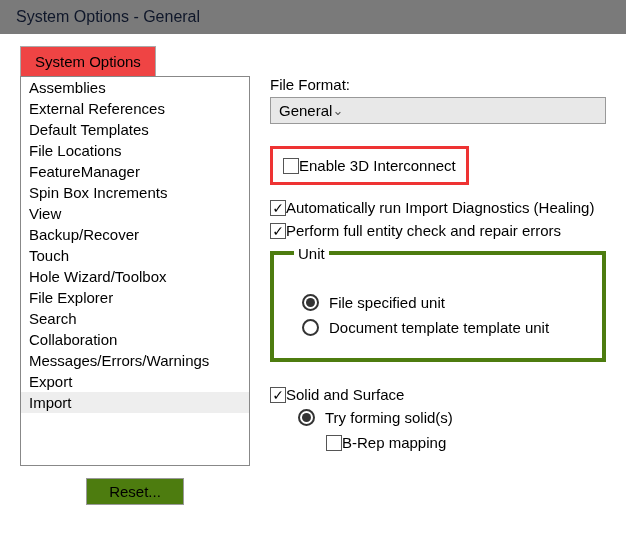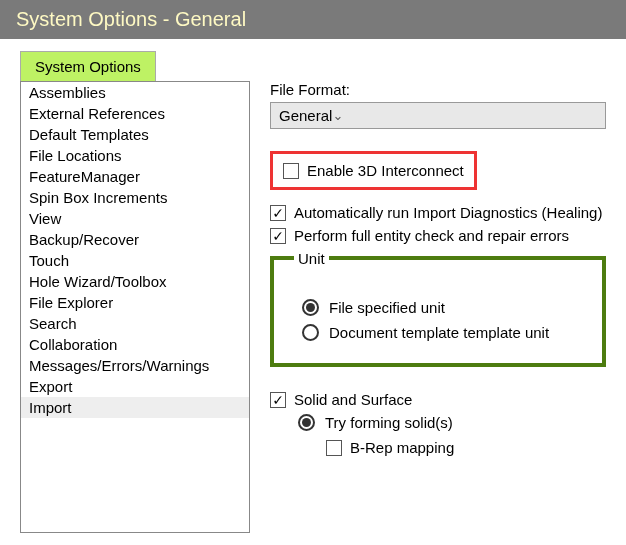--- a/index.html
+++ b/index.html
@@ -1,30 +1,30 @@
 <!DOCTYPE html>
 <html><head>
 <meta charset="utf-8">
 <style>
 * { margin: 0; padding: 0; box-sizing: border-box; font-family: "Segoe UI", Tahoma, sans-serif; }
 body { background: #fff; width: 626px; height: 545px; overflow: hidden; }
-.title-bar { background: #7a7a7a; color: #fef9c3; padding: 8px 16px; font-size: 20px; font-weight: 400; }
+.title-bar { background: #7a7a7a; color: #0f172a; padding: 8px 16px; font-size: 16px; font-weight: 400; }
 .tab-strip { margin: 12px 0 0 20px; }
-.tab { display: inline-block; padding: 6px 14px; border: 1px solid #aaa; border-bottom: none; background: #bef264; font-size: 15px; }
+.tab { display: inline-block; padding: 6px 14px; border: 1px solid #aaa; border-bottom: none; background: #ef4444; font-size: 15px; }
 .content { display: flex; padding: 0 20px 12px 20px; }
 .left-col { position: relative; }
-.listbox { width: 230px; height: 452px; border: 1px solid #888; overflow-y: scroll; font-size: 15px; }
+.listbox { width: 230px; height: 390px; border: 1px solid #888; overflow-y: scroll; font-size: 15px; }
 .listbox .item { padding: 2px 8px; white-space: nowrap; cursor: default; }
 .listbox .item.selected { background: #eee; }
 .reset-btn { display: block; margin: 12px auto 0; padding: 4px 22px; border: 1px solid #999; background: #4d7c0f; font-size: 15px; cursor: pointer; }
 .right-col { flex: 1; padding-left: 20px; font-size: 15px; }
 .label-top { margin-bottom: 4px; }
 .dropdown { width: 100%; border: 1px solid #999; background: #e8e8e8; padding: 4px 8px; font-size: 15px; display: flex; align-items: center; cursor: pointer; margin-bottom: 22px; }
 .chev { font-size: 13px; color: #555; }
-.check-row { display: flex; align-items: center; gap: 8px; margin: 6px 0; }
+.check-row { display: flex; align-items: center; margin: 6px 0; }
 .cbox { width: 16px; height: 16px; border: 1px solid #555; display: flex; align-items: center; justify-content: center; font-size: 14px; line-height: 1; background: #fff; }
 .highlight { border: 3px solid #e33; padding: 8px 10px; margin-bottom: 14px; width: fit-content; }
 .highlight .check-row { margin: 0; }
 .fieldset { border: 4px solid #4d7c0f; padding: 14px 14px 14px 20px; margin-top: 12px; margin-bottom: 24px; }
 .fs-legend { position: relative; top: -24px; background: #fff; padding: 0 4px; display: inline-block; margin-bottom: -18px; }
 .radio-row { display: flex; align-items: center; gap: 10px; margin: 8px 8px; }
 .radio { width: 17px; height: 17px; border: 2px solid #333; border-radius: 50%; display: flex; align-items: center; justify-content: center; }
 .radio.checked::after { content: ""; width: 9px; height: 9px; background: #333; border-radius: 50%; display: block; }
 .solid-group { margin-top: 8px; }
 .indent1 { margin-left: 28px; margin-top: 6px; text-align: center; }

